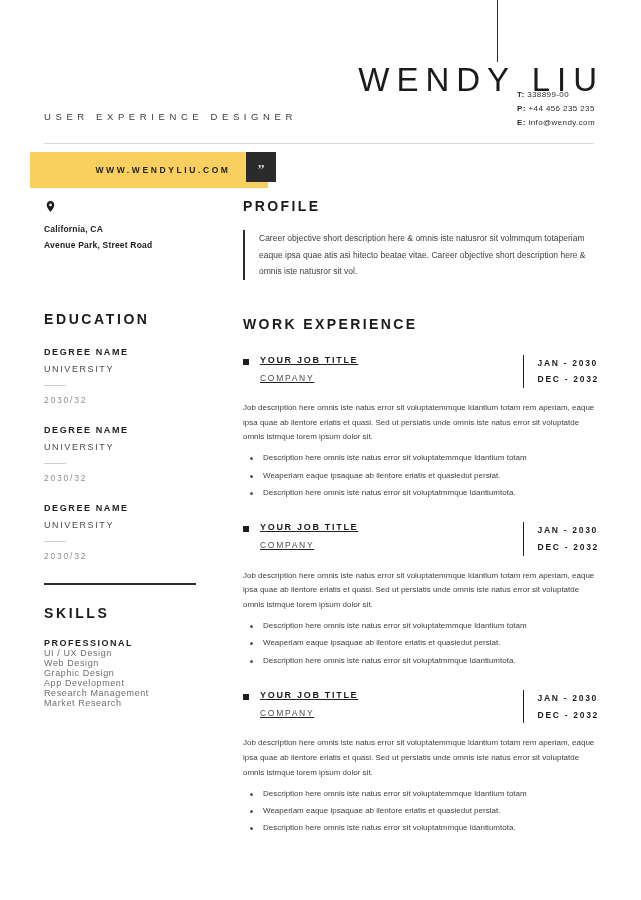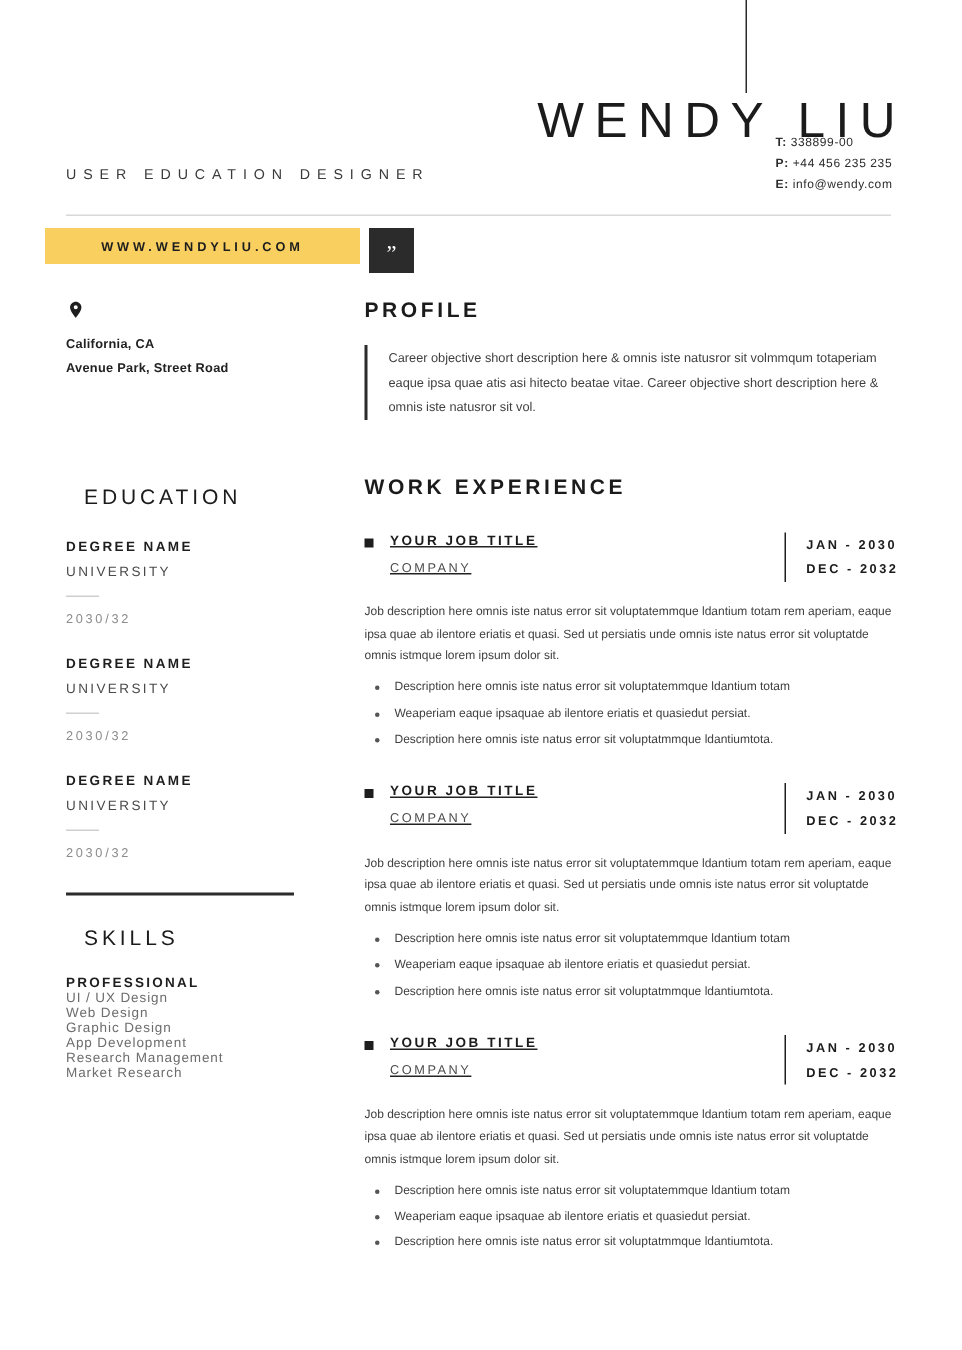--- a/index.html
+++ b/index.html
@@ -78,25 +78,26 @@
     letter-spacing: 0.4px;
   }
   .contact b { font-weight: 700; }
 
   
   .web-bar {
     position: absolute;
     left: 30px;
     top: 152px;
     width: 210px;
-    height: 24px;
+    height: 36px;
     background: #f9cf5f;
     display: flex;
     align-items: center;
     justify-content: center;
+    padding-left: 28px;
   }
   .web-bar span {
     font-size: 8.5px;
     font-weight: 700;
     letter-spacing: 2.6px;
     color: #1e1e1e;
   }
   .quote-box {
     position: absolute;
     left: 246px;
@@ -133,23 +134,23 @@
     font-size: 8.5px;
     font-weight: 700;
     line-height: 1.85;
     color: #222;
     letter-spacing: 0.2px;
   }
 
   .sec-title {
     font-size: 14px;
     letter-spacing: 2.6px;
-    font-weight: 400;
-    color: #1b1b1b;
-    margin: 12px;
+    font-weight: 700;
+    color: #1b1b1b;
+    margin: 0;
   }
   .edu-block { margin-top: 20px; }
   .edu-degree {
     font-size: 9px;
     font-weight: 700;
     letter-spacing: 1.6px;
     color: #1e1e1e;
   }
   .edu-univ {
     font-size: 9px;
@@ -295,21 +296,21 @@
 </style>
 </head>
 <body>
 
 <div class="page">
 
   <div class="top-rule"></div>
 
   <div class="header">
     <div class="name">WENDY LIU</div>
-    <div class="subtitle">USER EDUCATION DESIGNER</div>
+    <div class="subtitle">USER EXPERIENCE DESIGNER</div>
   </div>
   <div class="rule-under-title"></div>
 
   <div class="contact">
     <div>
       <b>T:</b>
       <span>338899-00</span>
     </div>
     <div>
       <b>P:</b>

